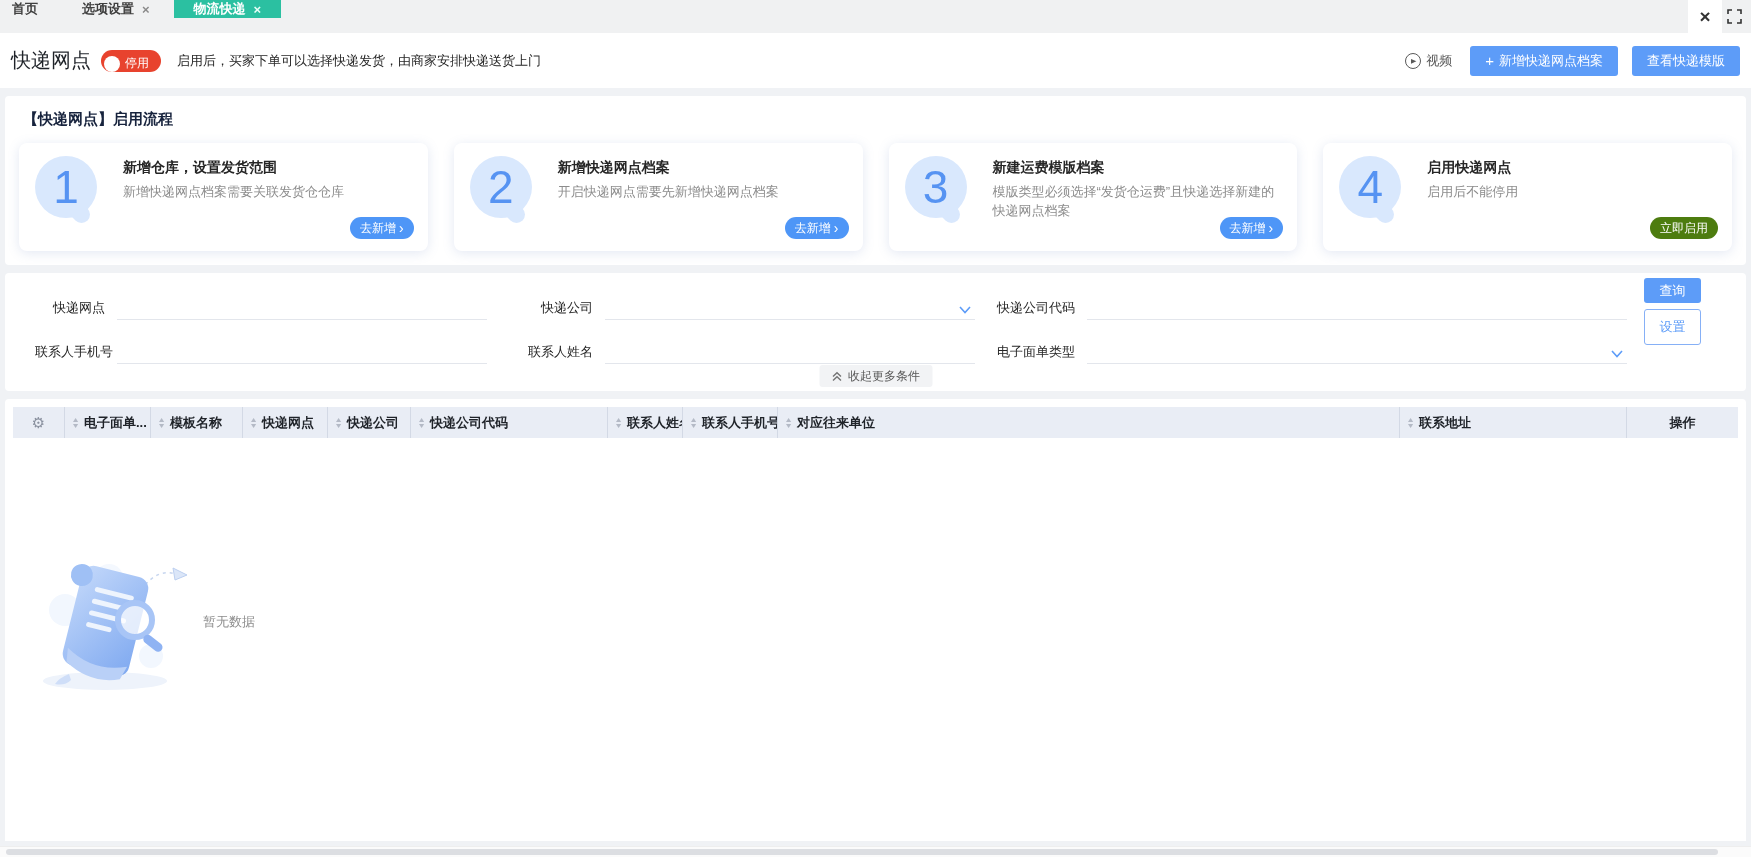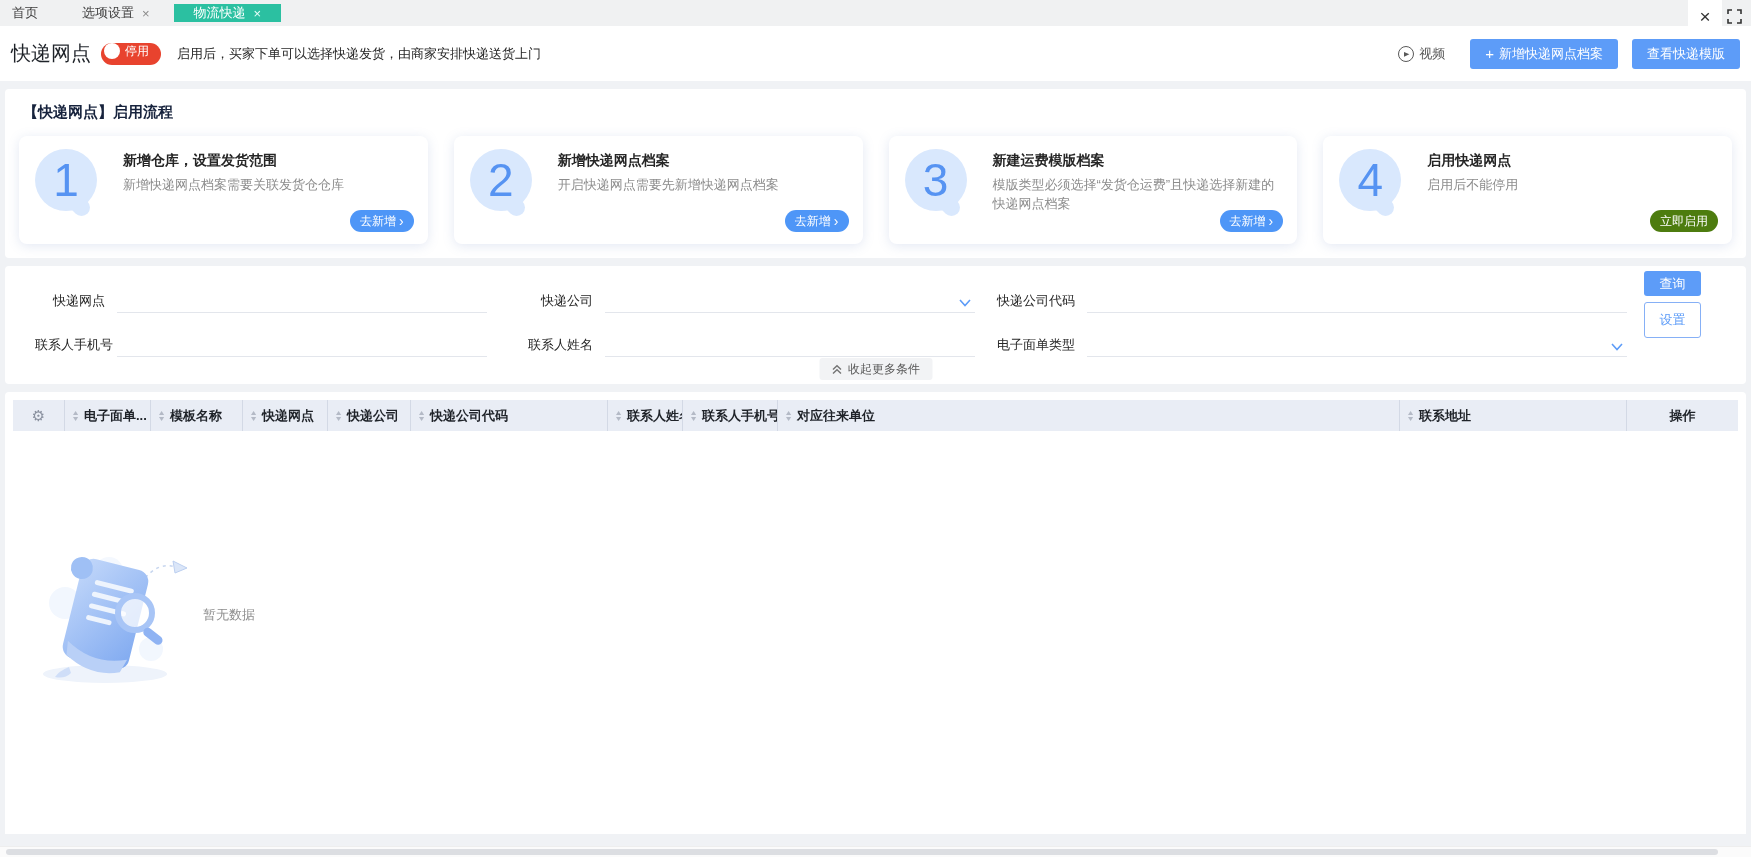--- a/index.html
+++ b/index.html
@@ -2,40 +2,40 @@
 <html><head>
 <meta charset="utf-8">
 <style>
   html,body{margin:0;padding:0;}
   body{
     width:1751px;height:857px;background:#f0f2f5;overflow:hidden;position:relative;
     font-family:"Liberation Sans","DejaVu Sans",sans-serif;
     -webkit-font-smoothing:antialiased;
   }
   
-  .tabbar{height:26px;background:#f0f1f2;display:flex;align-items:center;position:relative;}
+  .tabbar{height:33px;background:#f0f1f2;display:flex;align-items:flex-start;position:relative;font-weight:bold;}
   .tab{display:flex;align-items:center;gap:8px;padding:0 14px;font-size:13px;color:#404040;cursor:pointer;}
   .tab-home{padding:0 12px;}
   .tab-options{margin-left:18px;}
   .tab.active{background:#2bc0a1;color:#fff;padding:0 20px;margin-left:10px;}
   .tab .x{font-size:13px;color:#8a8a8a;line-height:1;}
   .tab.active .x{color:#eafff9;}
   .win-chip{position:absolute;right:29px;top:0;width:34px;height:33px;background:#fff;
     display:flex;align-items:center;justify-content:center;cursor:pointer;}
   .win-chip span{font-size:19px;color:#333;line-height:1;}
   .win-fs{position:absolute;right:4px;top:0;width:26px;height:33px;display:flex;align-items:center;justify-content:center;cursor:pointer;}
   
   .page-header{height:55px;background:#fff;display:flex;align-items:center;padding:0 11px;}
   .ph-title{font-size:20px;color:#1f2329;font-weight:500;}
-  .toggle{margin-left:10px;width:60px;height:22px;border-radius:11px;background:#e8432e;display:flex;align-items:flex-start;cursor:pointer;flex:none;}
+  .toggle{margin-left:10px;width:60px;height:22px;border-radius:11px;background:#e8432e;display:flex;align-items:flex-end;cursor:pointer;flex:none;}
   .knob{width:16px;height:16px;border-radius:50%;background:#fff;margin-left:3px;flex:none;}
   .toggle-label{color:#fff;font-size:12px;margin-left:5px;}
   .ph-desc{margin-left:16px;font-size:13px;color:#262626;}
   .ph-spacer{flex:1;}
-  .video{display:flex;align-items:center;gap:5px;color:#595959;font-size:13px;margin-right:11px;cursor:pointer;}
+  .video{display:flex;align-items:center;gap:5px;color:#595959;font-size:13px;margin-right:4px;cursor:pointer;}
   .play-circle{width:14px;height:14px;border:1px solid #595959;border-radius:50%;display:flex;align-items:center;justify-content:center;flex:none;}
   .play-circle i{font-style:normal;font-size:7px;color:#595959;line-height:1;margin-left:1px;transform:scaleY(.9);}
   .btn-blue{height:30px;background:#5d9cf8;color:#fff;border:none;border-radius:3px;font-size:13px;
     padding:0 15px;margin-left:14px;display:flex;align-items:center;gap:5px;cursor:pointer;}
   .btn-blue .plus{font-size:15px;line-height:1;}
   
   .steps-panel{margin:8px 5px 0;background:#fff;border-radius:4px;padding:12px 14px 14px;}
   .steps-title{font-size:15px;font-weight:bold;color:#17233d;margin:2px 0 14px 4px;}
   .cards{display:flex;gap:26px;}
   .card{flex:1;position:relative;border-radius:8px;box-shadow:0 2px 12px rgba(100,130,190,.18);

